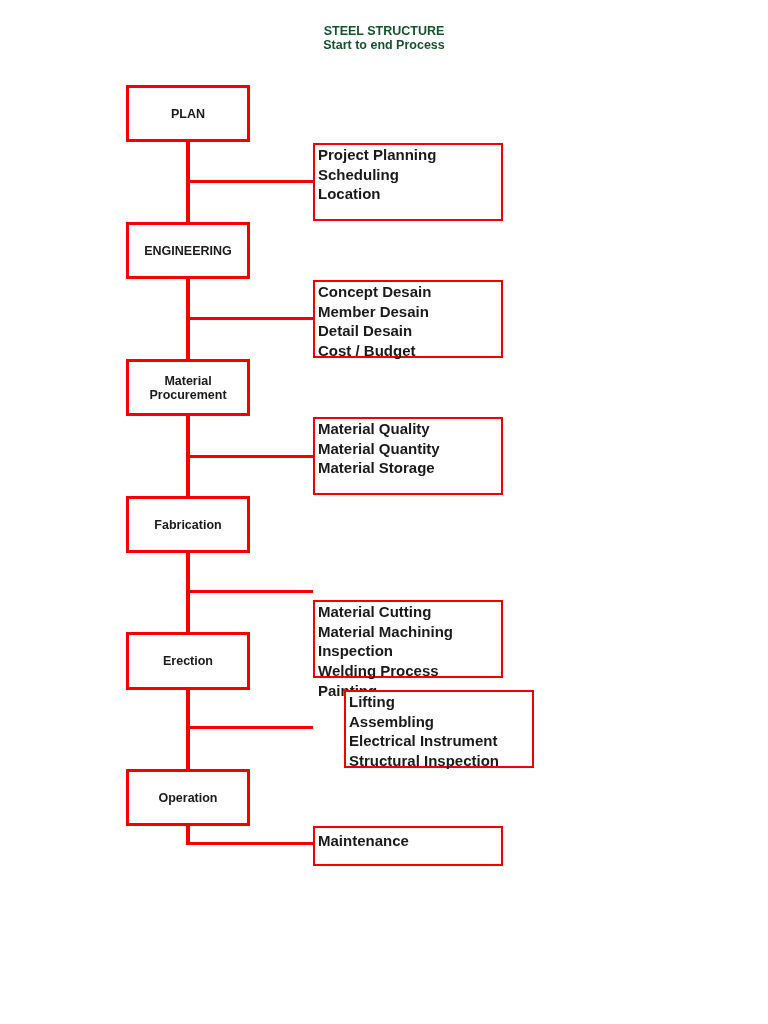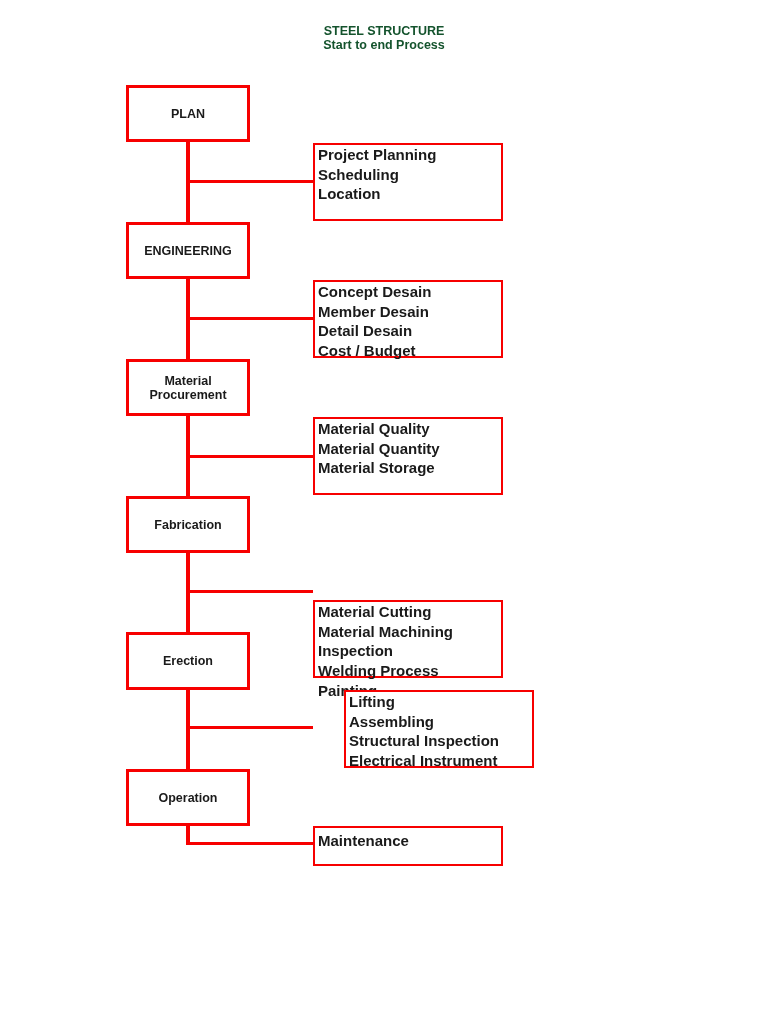--- a/index.html
+++ b/index.html
@@ -128,22 +128,22 @@
   </div>
 
   <div class="stage-box" style="top:632px;height:58px;">
     <span>Erection</span>
   </div>
   <div class="trunk" style="top:689px;height:81px;"></div>
   <div class="branch" style="top:726px;"></div>
   <div class="detail-box" style="top:690px;height:78px;margin-left:31px;">
     <div class="detail-line">Lifting</div>
     <div class="detail-line">Assembling</div>
+    <div class="detail-line">Electrical Instrument</div>
     <div class="detail-line">Structural Inspection</div>
-    <div class="detail-line">Electrical Instrument</div>
   </div>
 
   <div class="stage-box" style="top:769px;height:57px;">
     <span>Operation</span>
   </div>
   <div class="trunk" style="top:825px;height:20px;"></div>
   <div class="branch" style="top:842px;left:186px;width:127px;"></div>
   <div class="detail-box v-center" style="top:826px;height:40px;">
     <div class="detail-line">Maintenance</div>
   </div>

